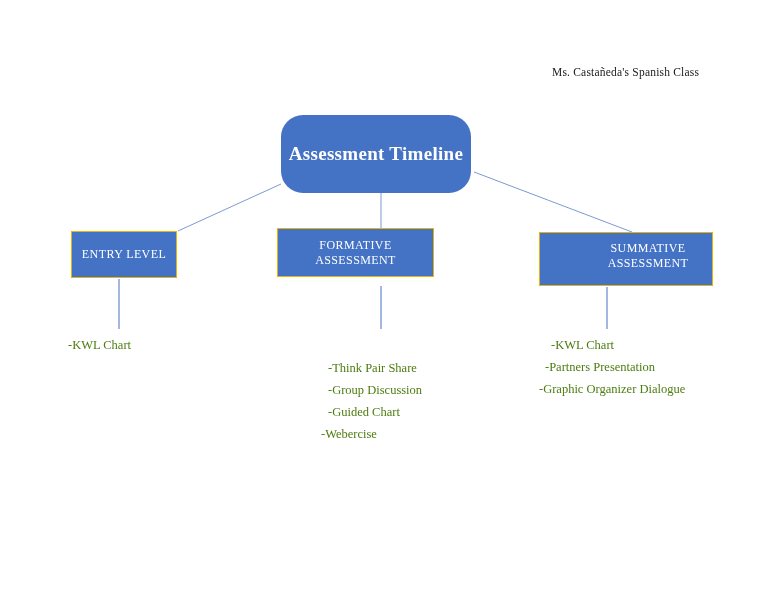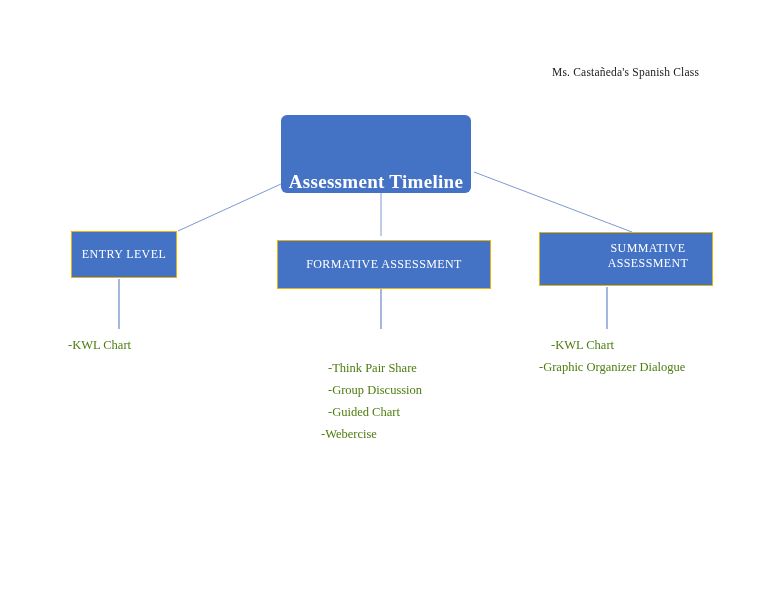--- a/index.html
+++ b/index.html
@@ -49,23 +49,23 @@
     background: #4472C4;
     color: #ffffff;
     box-sizing: border-box;
     text-align: center;
   }
   .node-root {
     left: 281px;
     top: 115px;
     width: 190px;
     height: 78px;
-    border-radius: 6px;
+    border-radius: 22px;
     display: flex;
-    align-items: flex-end;
+    align-items: center;
     justify-content: center;
   }
   .node-root .node-label {
     font-size: 19px;
     font-weight: bold;
     letter-spacing: 0.3px;
   }
 
   .node-l2 {
     border: 1px solid #eab308;
@@ -79,26 +79,26 @@
     align-items: center;
     justify-content: center;
   }
   .node-entry .node-label {
     font-size: 12px;
     letter-spacing: 0.4px;
   }
 
   .node-formative {
     left: 277px;
-    top: 240px;
-    width: 214px;
+    top: 228px;
+    width: 157px;
     height: 49px;
     display: flex;
     align-items: center;
-    justify-content: center;
+    justify-content: flex-start;
   }
   .node-formative .node-label {
     font-size: 12px;
     letter-spacing: 0.4px;
   }
 
   .node-summative {
     left: 539px;
     top: 232px;
     width: 174px;
@@ -177,16 +177,17 @@
 
   <div class="item-list list-formative">
     <span class="item indent-7">-Think Pair Share</span>
     <span class="item indent-7">-Group Discussion</span>
     <span class="item indent-7">-Guided Chart</span>
     <span class="item indent-0">-Webercise</span>
   </div>
 
   <div class="item-list list-summative">
     <span class="item indent-12">-KWL Chart</span>
+    <span class="item indent-6">-Partners Presentation</span>
     <span class="item indent-0">-Graphic Organizer Dialogue</span>
   </div>
 
 </div>
 
 </body></html>

